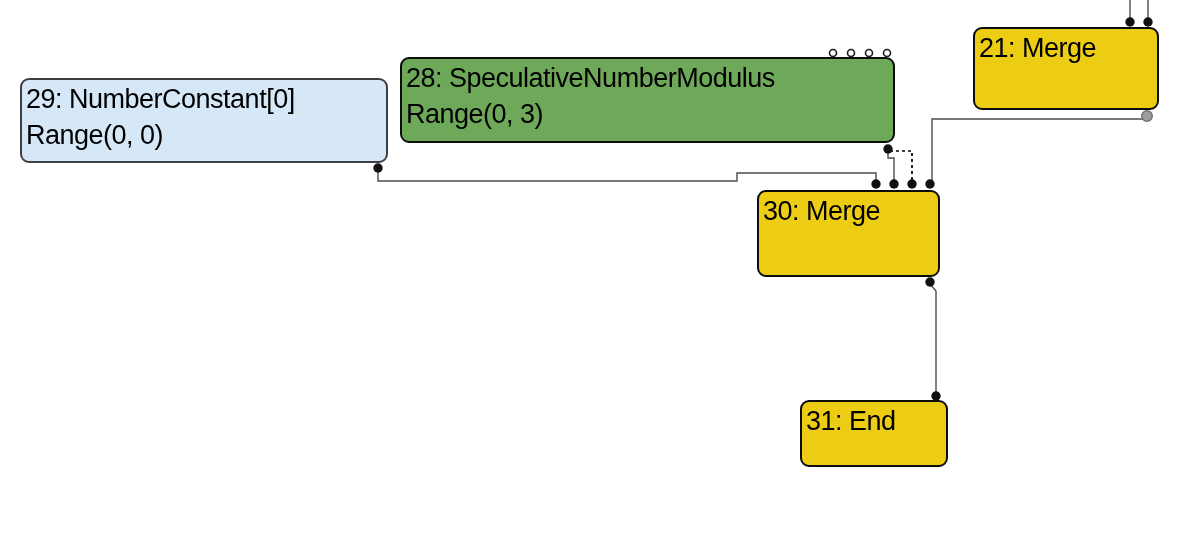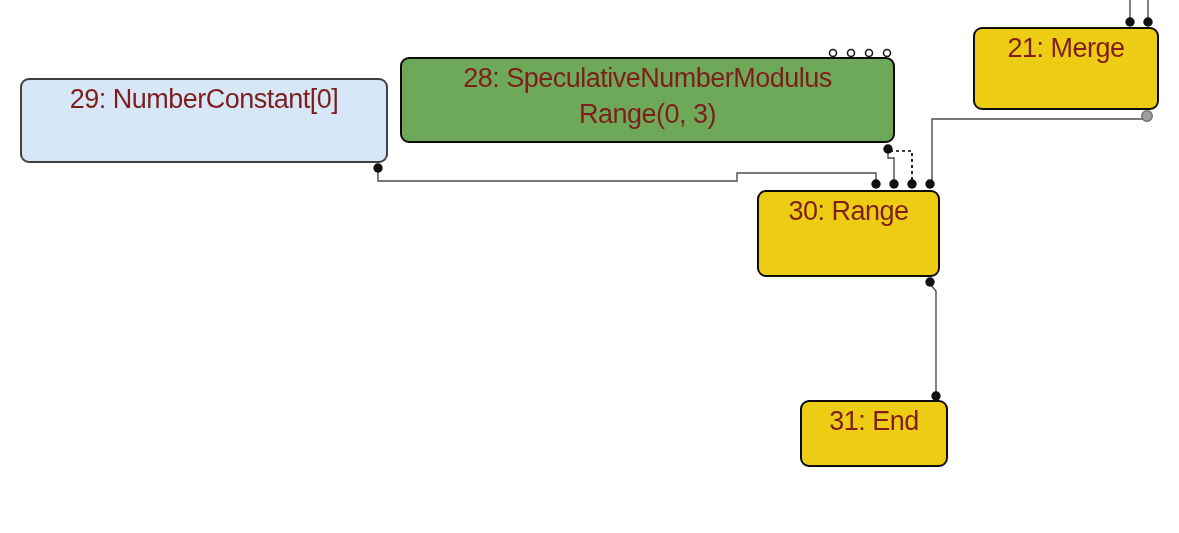--- a/index.html
+++ b/index.html
@@ -22,46 +22,46 @@
     position: absolute;
     box-sizing: border-box;
     border-radius: 9px;
     border: 2px solid #0c0c0c;
     padding: 1px 4px;
     cursor: pointer;
   }
   .node .line {
     font-size: 27px;
     line-height: 36px;
-    color: #7f1d1d;
+    color: #000000;
     white-space: nowrap;
     letter-spacing: -0.5px;
-    text-align: center;
   }
   .node.control    { background: #eccd13; }
   .node.simplified { background: #6ea959; }
   .node.value      { background: #d6e8f8; border-color: #3f3f3f; border-width: 2px; border-radius: 9px; }
 </style>
 </head>
 <body>
 
 <div id="graph-canvas">
   <div id="node-layer">
       <div class="node control" style="left: 973px; top: 27px; width: 186px; height: 83px;">
         <div class="line">21: Merge</div>
       </div>
       <div class="node simplified" style="left: 400px; top: 57px; width: 495px; height: 86px;">
         <div class="line">28: SpeculativeNumberModulus</div>
         <div class="line">Range(0, 3)</div>
       </div>
       <div class="node value" style="left: 20px; top: 78px; width: 368px; height: 85px;">
         <div class="line">29: NumberConstant[0]</div>
+        <div class="line">Range(0, 0)</div>
       </div>
       <div class="node control" style="left: 757px; top: 190px; width: 183px; height: 87px;">
-        <div class="line">30: Range</div>
+        <div class="line">30: Merge</div>
       </div>
       <div class="node control" style="left: 800px; top: 400px; width: 148px; height: 67px;">
         <div class="line">31: End</div>
       </div>
     </div>
   <svg id="edge-layer" width="1179" height="533" viewBox="0 0 1179 533" xmlns="http://www.w3.org/2000/svg">
       <polyline points="1130,0 1130,21" fill="none" stroke="#4d4d4d" stroke-width="1.4"></polyline>
       <polyline points="1148,0 1148,21" fill="none" stroke="#4d4d4d" stroke-width="1.4"></polyline>
       <polyline points="1146,119 932,119 932,184 930,184" fill="none" stroke="#4d4d4d" stroke-width="1.4"></polyline>
       <polyline points="378,168 378,181 737,181 737,173 876,173 876,184" fill="none" stroke="#4d4d4d" stroke-width="1.4"></polyline>

